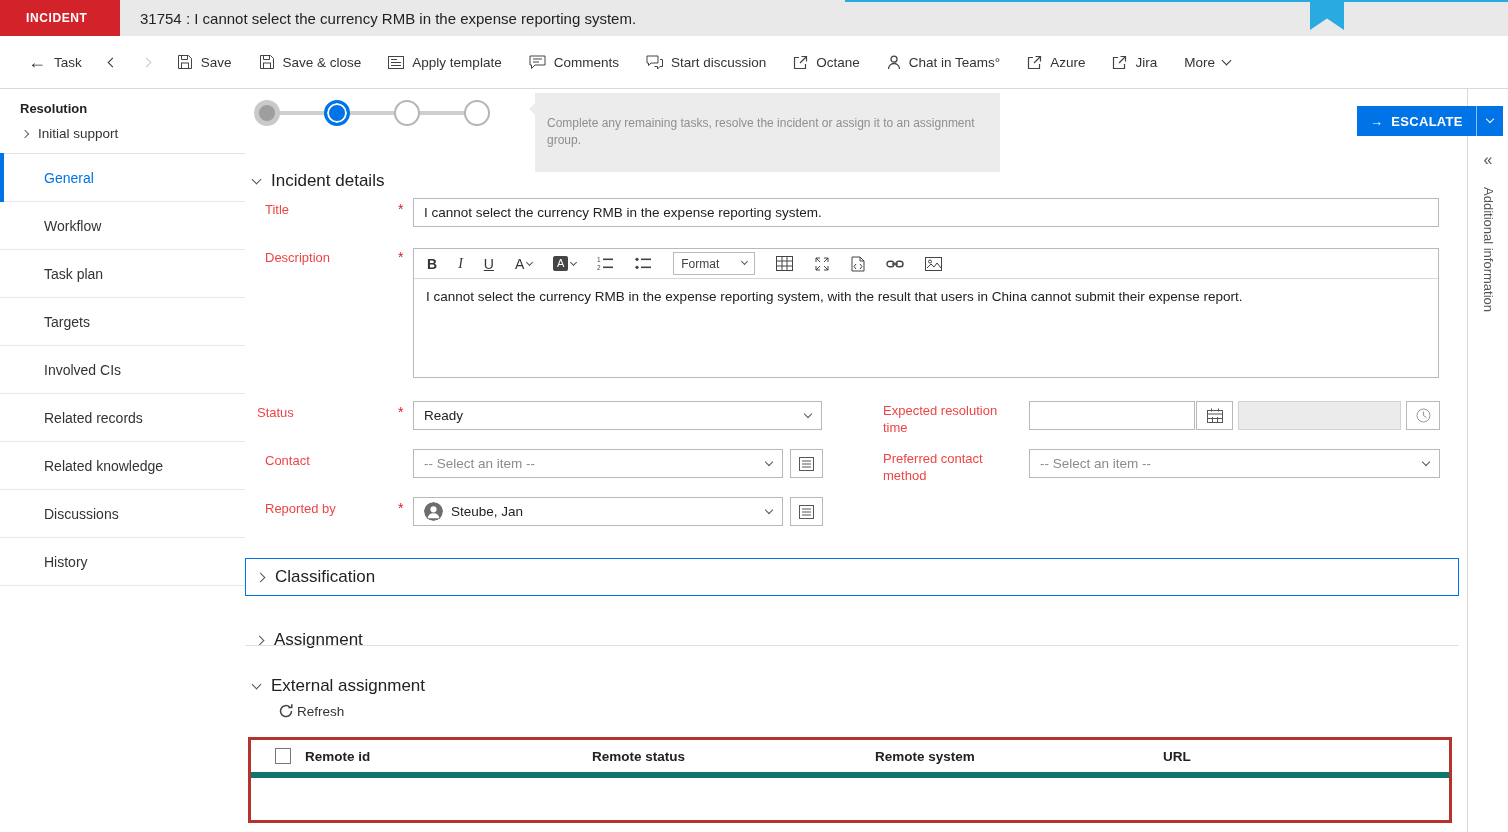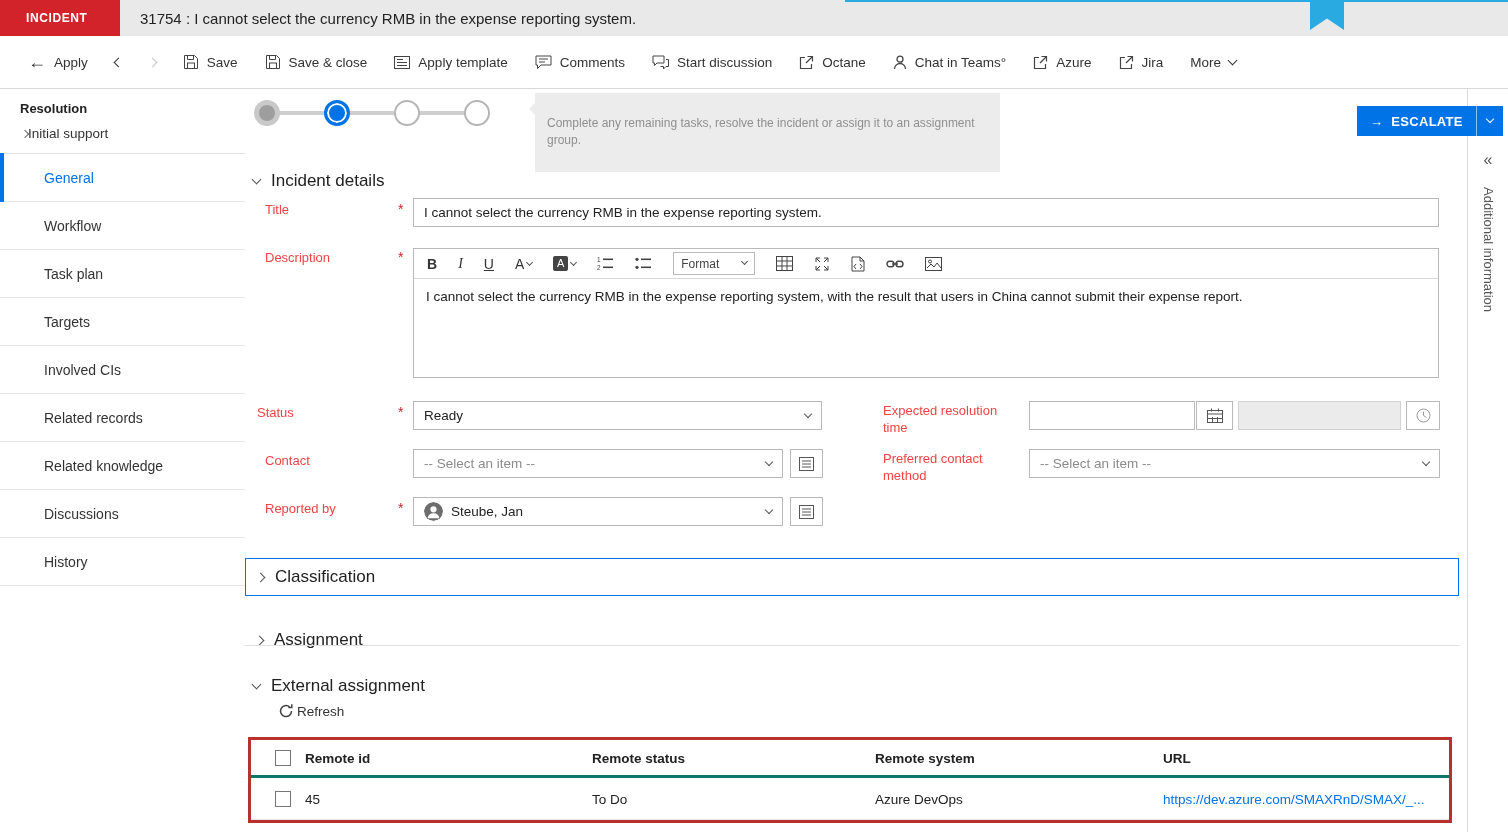--- a/index.html
+++ b/index.html
@@ -24,21 +24,21 @@
   .tb-item.disabled { color:#c6c6c6; }
   .chev { display:inline-block; width:7px; height:7px; border-right:1.6px solid currentColor; border-bottom:1.6px solid currentColor; }
   .chev.down { transform:rotate(45deg); margin-top:-4px; }
   .chev.right { transform:rotate(-45deg); }
   .chev.left { transform:rotate(135deg); }
   .back-arrow { font-size:18px; line-height:1; color:#333; }
 
   
   .sidebar { position:absolute; left:0; top:89px; width:245px; height:743px; background:#fff; }
   .phase-title { font-weight:bold; font-size:13px; color:#222; padding:12px 0 0 20px; }
-  .phase-crumb { display:flex; align-items:center; padding:10px 0 12px 22px; font-size:13.5px; color:#333;
+  .phase-crumb { display:flex; align-items:center; gap:10px; padding:10px 0 12px 22px; font-size:13.5px; color:#333;
     border-bottom:1px solid #e2e2e2; cursor:pointer; }
   .phase-crumb .chev { width:6px; height:6px; color:#666; }
   .snav-item { position:relative; height:48px; display:flex; align-items:center; padding-left:44px; font-size:14px; color:#333;
     border-bottom:1px solid #e8e8e8; cursor:pointer; background:#fff; }
   .snav-item.active { color:#0073e7; }
   .snav-item.active::before { content:""; position:absolute; left:0; top:-1px; bottom:-1px; width:4px; background:#0073e7; }
 
   
   .rightpanel { position:absolute; left:1467px; top:89px; width:41px; height:743px; background:#fff; border-left:1px solid #d9d9d9; }
   .rp-expand { margin:62px auto 0; text-align:center; font-size:16px; color:#555; cursor:pointer; }
@@ -100,21 +100,21 @@
 
   .classification-box { position:absolute; left:0; top:469px; width:1214px; height:38px; border:1px solid #0073e7;
     display:flex; align-items:center; gap:11px; padding-left:11px; font-size:17px; color:#222; cursor:pointer; }
   .classification-box .chev { color:#555; }
 
   .refresh-btn { position:absolute; left:33px; top:614px; display:flex; align-items:center; gap:3px; font-size:13.5px;
     color:#333; cursor:pointer; }
 
   .annotation-box { position:absolute; left:3px; top:648px; width:1204px; height:86px; border:3px solid #b5332c; pointer-events:none; }
   .ea-table { position:absolute; left:6px; top:651px; width:1198px; height:80px; }
-  .ea-header { position:absolute; left:0; top:0; width:100%; height:38px; border-bottom:3px solid #0f766e;text-decoration:underline; }
+  .ea-header { position:absolute; left:0; top:0; width:100%; height:38px; border-bottom:6px solid #0f766e;text-decoration:underline; }
   .ea-row { position:absolute; left:0; top:38px; width:100%; height:42px; border-bottom:1px solid #e6e6e6; }
   .ea-cell { position:absolute; top:50%; transform:translateY(-50%); font-size:13.5px; color:#222; white-space:nowrap; }
   .ea-header .ea-cell { font-weight:bold; }
   .checkbox { position:absolute; left:24px; top:50%; transform:translateY(-50%); width:16px; height:16px;
     border:1px solid #767676; background:#fff; cursor:pointer; }
   .url-link { color:#0073e7; text-decoration:none; cursor:pointer; }
 
   .avatar { width:19px; height:19px; border-radius:50%; overflow:hidden; flex:0 0 auto; margin-right:8px; }
 </style>
 </head>
@@ -125,21 +125,21 @@
   <div class="topbar">
     <div class="incident-badge">INCIDENT</div>
     <div class="record-title">31754 : I cannot select the currency RMB in the expense reporting system.</div>
     <div class="top-blue-line"></div>
     <div class="bookmark"></div>
   </div>
 
   <div class="toolbar">
     <div class="tb-item">
       <span class="back-arrow">←</span>
-      <span>Apply</span>
+      <span>Task</span>
     </div>
     <div class="tb-item">
         <span class="chev left"></span>
       </div>
     <div class="tb-item disabled">
         <span class="chev right"></span>
       </div>
 
     <div class="tb-item">
       <svg width="16" height="16" viewBox="0 0 16 16" fill="none" stroke="#444">
@@ -456,25 +456,18 @@
     </div>
 
     <div class="ea-table">
       <div class="ea-header">
         <span class="checkbox"></span>
         <span class="ea-cell" style="left:54px;">Remote id</span>
         <span class="ea-cell" style="left:341px;">Remote status</span>
         <span class="ea-cell" style="left:624px;">Remote system</span>
         <span class="ea-cell" style="left:912px;">URL</span>
       </div>
-      <div class="ea-row">
-        <span class="checkbox"></span>
-        <span class="ea-cell" style="left:54px;">45</span>
-        <span class="ea-cell" style="left:341px;">To Do</span>
-        <span class="ea-cell" style="left:624px;">Azure DevOps</span>
-        <a class="ea-cell url-link" style="left:912px;">https://dev.azure.com/SMAXRnD/SMAX/_...</a>
-      </div>
     </div>
 
     <div class="annotation-box"></div>
 
   </div>
 </div>
 
 </body></html>

